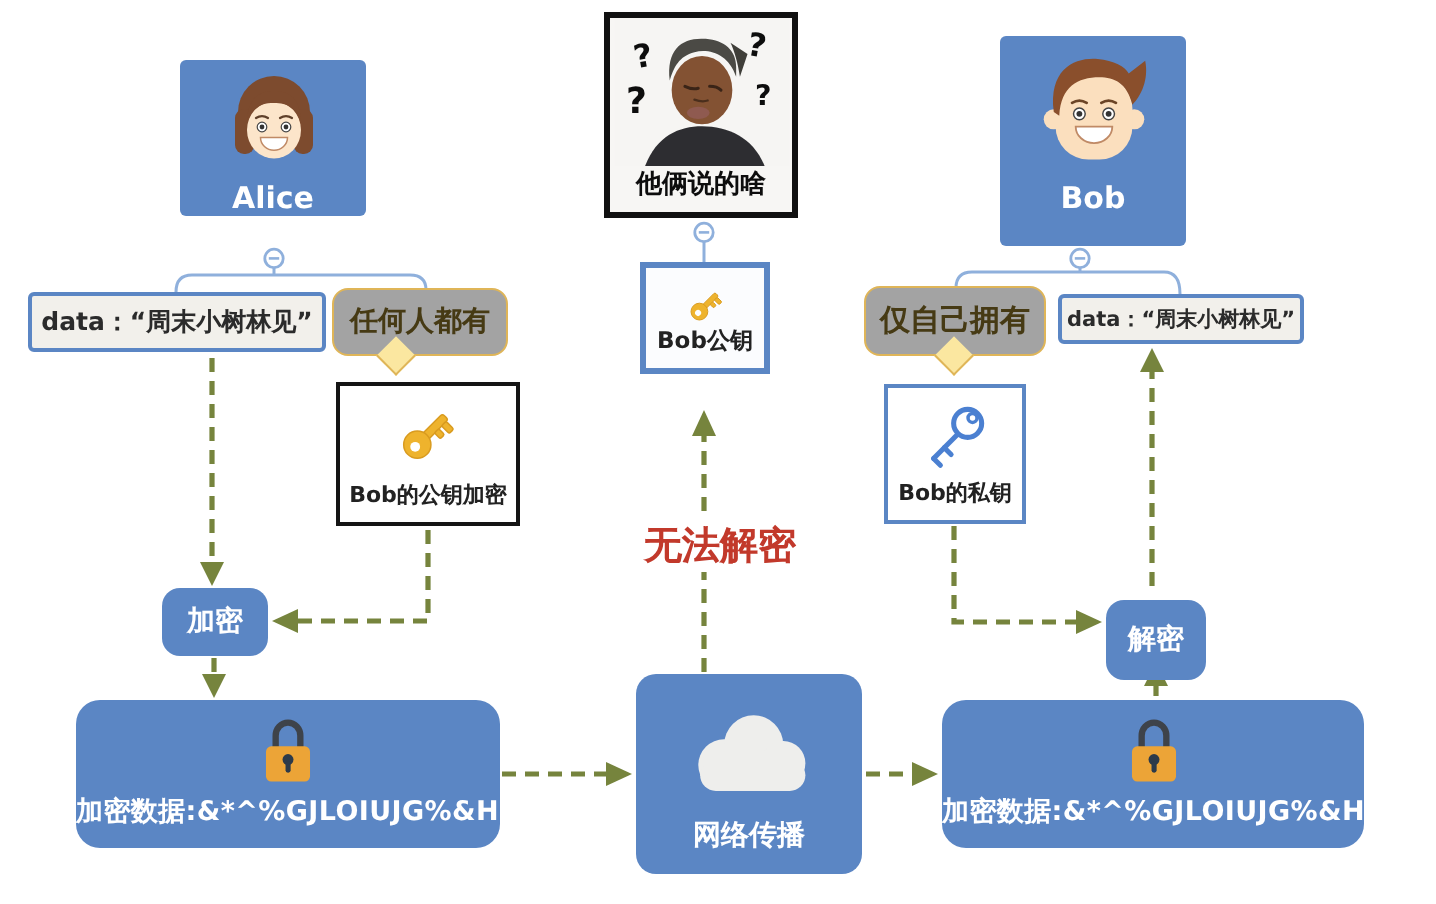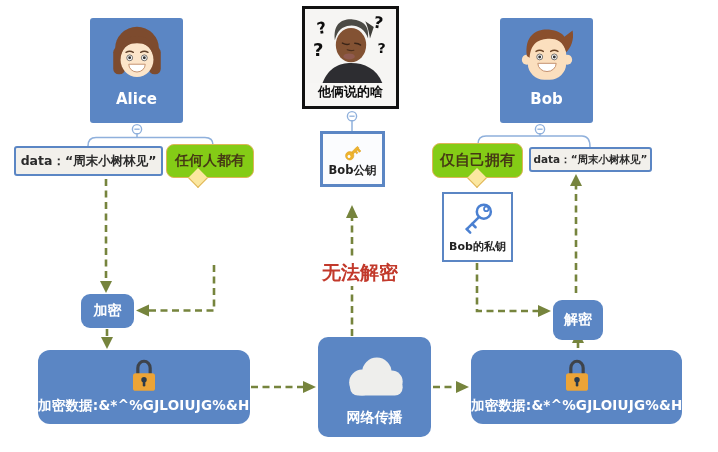--- a/index.html
+++ b/index.html
@@ -19,21 +19,21 @@
   .meme{background:#f7f6f4;border:3px solid #111111;display:flex;flex-direction:column;align-items:center;}
   .meme .meme-caption{color:#0d0d0d;font-weight:bold;font-size:13px;margin-top:0px;white-space:nowrap;}
   
   .databox{
     background:#f2f0eb;border:2.5px solid #5b86c4;border-radius:3px;
     color:#2b2b2b;font-weight:bold;text-align:center;
     display:flex;align-items:center;justify-content:center;white-space:nowrap;
   }
   
   .bubble{
-    background:#84cc16;border:1.5px solid #dfb558;border-radius:8px;
+    background:#a3a3a3;border:1.5px solid #dfb558;border-radius:8px;
     color:#463a14;font-weight:bold;text-align:center;
     display:flex;align-items:center;justify-content:center;white-space:nowrap;
   }
   .bubble .tail{
     position:absolute;width:13px;height:13px;bottom:-8px;
     background:#fbe7a0;border-right:1.5px solid #dfb558;border-bottom:1.5px solid #dfb558;
     transform:rotate(45deg);
   }
   
   .keybox{
@@ -115,21 +115,21 @@
       <polygon points="101,337 113,337 107,349"></polygon>
       <polygon points="303,381 303,393 316,387"></polygon>
       <polygon points="456,381 456,393 469,387"></polygon>
       <polygon points="346,218 358,218 352,205"></polygon>
       <polygon points="538,305 538,317 551,311"></polygon>
       <polygon points="572,343 584,343 578,331"></polygon>
       <polygon points="570,186 582,186 576,174"></polygon>
     </g>
   </svg>
 
-  <div class="node actor" style="left:90px;top:18px;width:93px;height:105px;">
+  <div class="node actor" style="left:90px;top:30px;width:93px;height:78px;">
     <svg class="avatar" width="64" height="66" viewBox="0 0 70 72">
       <circle cx="35" cy="28" r="24" fill="#7d4b2e"></circle>
       <rect x="9" y="26" width="13" height="30" rx="6" fill="#7d4b2e"></rect>
       <rect x="48" y="26" width="13" height="30" rx="6" fill="#7d4b2e"></rect>
       <ellipse cx="35" cy="40" rx="18" ry="19" fill="#fce5ca"></ellipse>
       <path d="M17,36 C17,20 24,14 35,14 C46,14 53,20 53,36 C50,25 44,22 35,22 C26,22 20,25 17,36 Z" fill="#7d4b2e"></path>
       <path d="M23,32 q4,-2.5 8,0" stroke="#5f402a" stroke-width="1.5" fill="none" stroke-linecap="round"></path>
       <path d="M39,32 q4,-2.5 8,0" stroke="#5f402a" stroke-width="1.5" fill="none" stroke-linecap="round"></path>
       <circle cx="27" cy="38" r="3.2" fill="#ffffff" stroke="#444444" stroke-width="0.8"></circle>
       <circle cx="27" cy="38" r="1.6" fill="#333333"></circle>
@@ -178,20 +178,32 @@
     <div class="meme-caption">他俩说的啥</div>
   </div>
 
   <div class="node databox" style="left:14px;top:146px;width:149px;height:30px;font-size:12.5px;">data：“周末小树林见”</div>
 
   <div class="node bubble" style="left:166px;top:144px;width:88px;height:34px;font-size:14px;">
     <span>任何人都有</span>
     <div class="tail" style="left:24px;"></div>
   </div>
 
+  <div class="node keybox keybox-black" style="left:168px;top:191px;width:92px;height:72px;padding:7px 0 6px 0;">
+    <svg width="34" height="34" viewBox="0 0 36 36">
+      <g transform="rotate(45 18 18)">
+        <rect x="15.8" y="5" width="4.4" height="16" rx="1.5" fill="#eeb32d" stroke="#d99b1f" stroke-width="0.8"></rect>
+        <rect x="20" y="6.5" width="5.8" height="3.4" rx="1" fill="#eeb32d" stroke="#d99b1f" stroke-width="0.8"></rect>
+        <rect x="20" y="12" width="4.4" height="3.2" rx="1" fill="#eeb32d" stroke="#d99b1f" stroke-width="0.8"></rect>
+        <circle cx="18" cy="26" r="7.2" fill="#eeb32d" stroke="#d99b1f" stroke-width="0.8"></circle>
+        <circle cx="18" cy="27.6" r="2.6" fill="#ffffff"></circle>
+      </g>
+    </svg>
+    <div class="key-label" style="font-size:11px;">Bob的公钥加密</div>
+  </div>
 
   <div class="node keybox keybox-blue" style="left:320px;top:131px;width:65px;height:56px;padding:8px 0 6px 0;">
     <svg width="30" height="30" viewBox="0 0 36 36">
       <g transform="rotate(45 18 18)">
         <rect x="15.8" y="5" width="4.4" height="16" rx="1.5" fill="#eeb32d" stroke="#d99b1f" stroke-width="0.8"></rect>
         <rect x="20" y="6.5" width="5.8" height="3.4" rx="1" fill="#eeb32d" stroke="#d99b1f" stroke-width="0.8"></rect>
         <rect x="20" y="12" width="4.4" height="3.2" rx="1" fill="#eeb32d" stroke="#d99b1f" stroke-width="0.8"></rect>
         <circle cx="18" cy="26" r="7.2" fill="#eeb32d" stroke="#d99b1f" stroke-width="0.8"></circle>
         <circle cx="18" cy="27.6" r="2.6" fill="#fbfcfe"></circle>
       </g>

